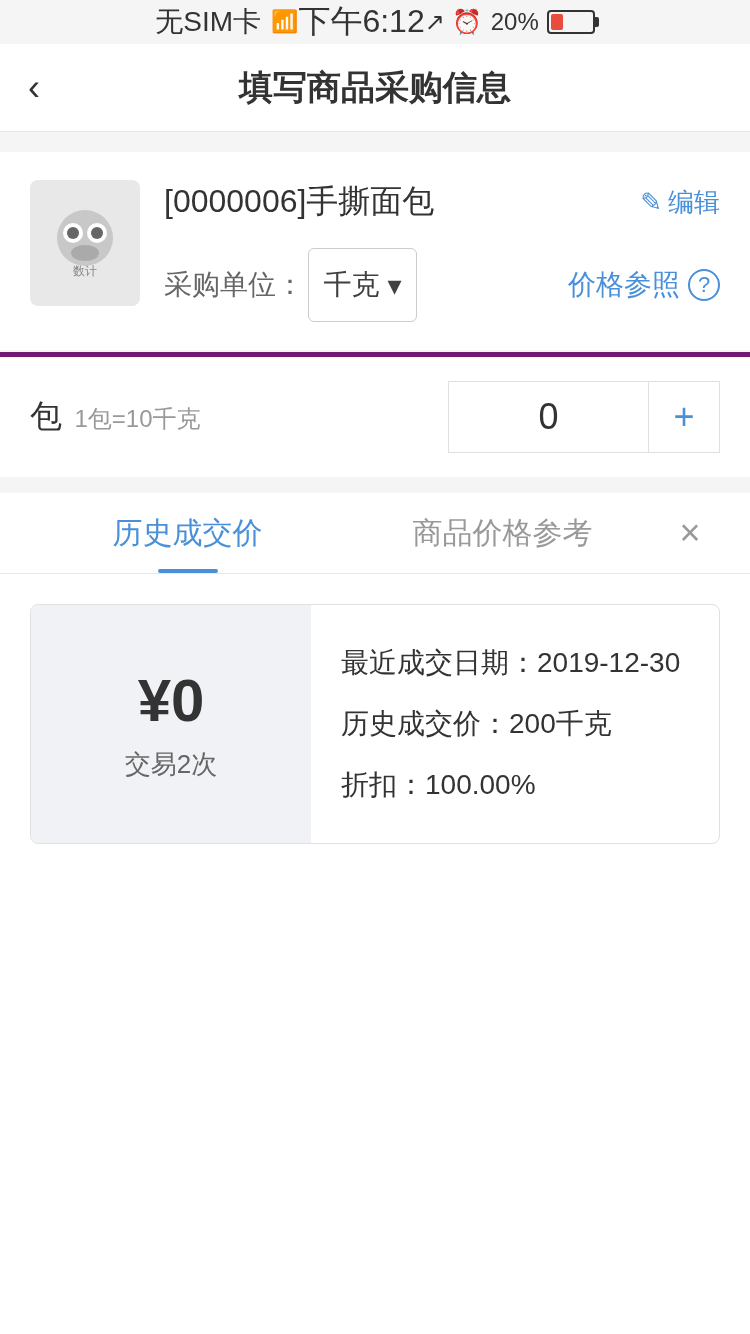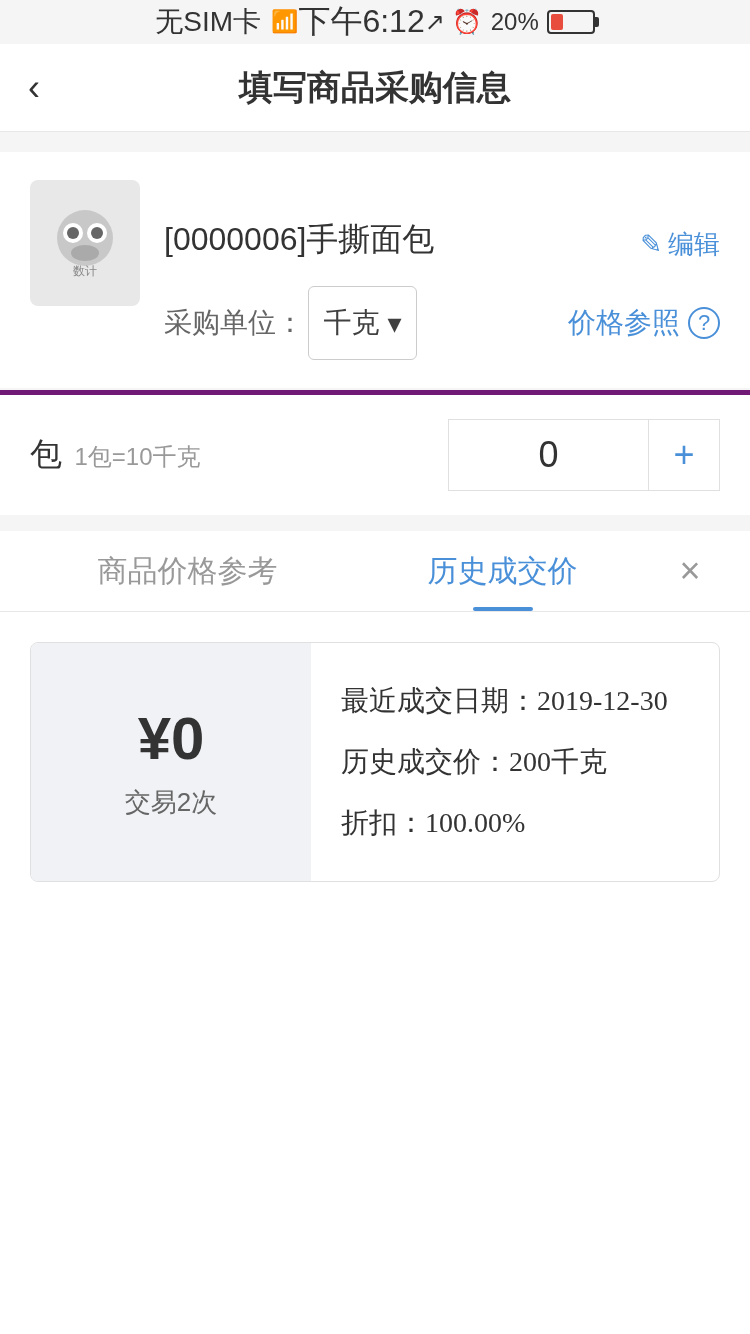--- a/index.html
+++ b/index.html
@@ -115,23 +115,22 @@
       justify-content: center;
       flex-shrink: 0;
       overflow: hidden;
     }
     .product-info {
       flex: 1;
     }
     .product-header {
       display: flex;
       justify-content: space-between;
-      align-items: flex-end;
+      align-items: center;
       margin-bottom: 24px;
-      margin-top: 38px;
     }
     .product-name {
       font-size: 32px;
       color: #333;
       font-weight: 500;
     }
     .edit-link {
       font-size: 26px;
       color: #4a90d9;
       cursor: pointer;
@@ -311,21 +310,20 @@
       flex: 1;
       padding: 36px 30px;
       display: flex;
       flex-direction: column;
       gap: 16px;
     }
     .price-detail-row {
       font-size: 28px;
       color: #333;
       line-height: 1.6;
-      font-family: Liberation Serif, serif;
     }
 
     
     .bottom-area {
       height: 600px;
       background: #fff;
     }
   </style>
 </head>
 <body>
@@ -397,25 +395,25 @@
     <span class="unit-hint">1包=10千克</span>
   </div>
   <div class="quantity-control">
     <input class="quantity-input" type="text" value="0" style="">
     <div class="quantity-plus">+</div>
   </div>
 </div>
 
 <div class="tabs-panel">
   <div class="tabs-header">
+    <div class="tab-item active">
+      <span>历史成交价</span>
+    </div>
     <div class="tab-item">
       <span>商品价格参考</span>
-    </div>
-    <div class="tab-item active">
-      <span>历史成交价</span>
     </div>
     <div class="tab-close">×</div>
   </div>
 
   <div class="history-content">
     <div class="price-card">
       <div class="price-left">
         <div class="price-amount">
           <span>¥</span><span>0</span>
         </div>

